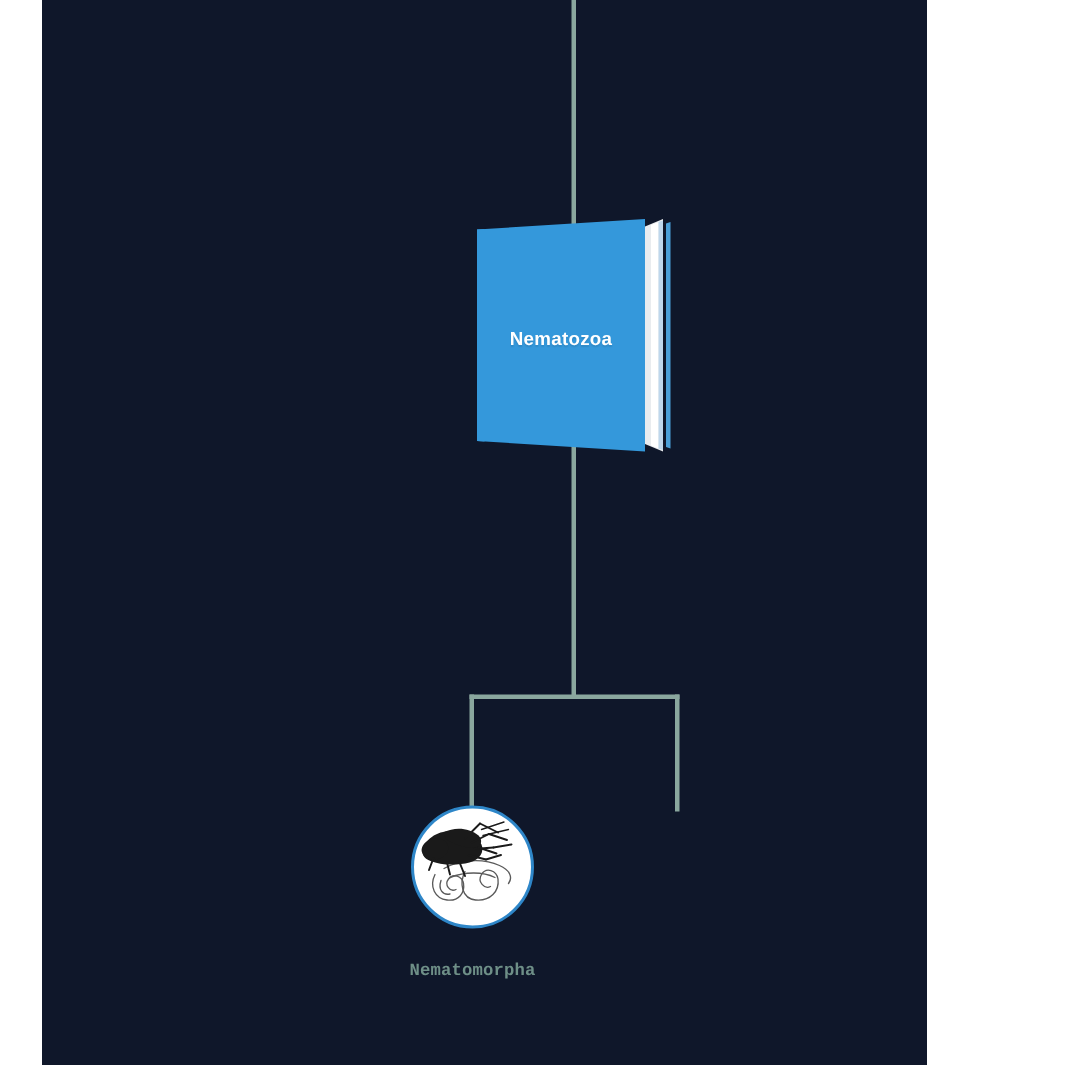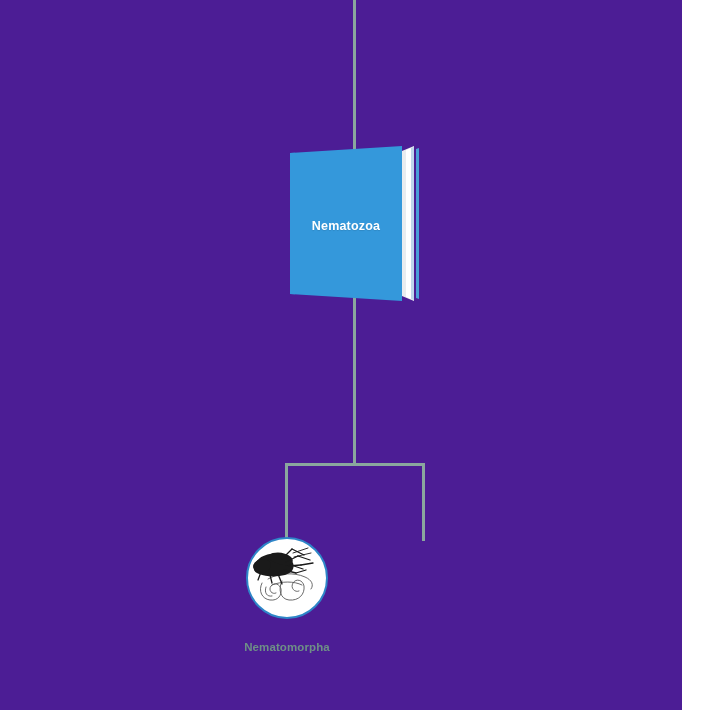--- a/index.html
+++ b/index.html
@@ -6,24 +6,25 @@
   html, body {
     margin: 0;
     padding: 0;
     background: #ffffff;
   }
   body {
     font-family: "Liberation Sans", sans-serif;
   }
   #stage {
     position: relative;
-    width: 682px;
+    width: 590px;
     height: 710px;
-    background: #4c1d95;
+    background: #0f172a;
     overflow: hidden;
+    margin-left: 28px;
   }
 
   
   .conn {
     position: absolute;
     background: #8aa79e;
   }
   .conn-v { width: 3px; }
   .conn-h { height: 3px; }
 
@@ -89,20 +90,21 @@
     top: 0;
     display: block;
   }
   .leaf-label {
     margin-top: 22px;
     color: #6e8f87;
     font-size: 11.5px;
     font-weight: bold;
     letter-spacing: 0.1px;
     white-space: nowrap;
+    font-family: Liberation Mono, monospace;
   }
 </style>
 </head>
 <body>
 
 <div id="stage">
 
   <div class="conn conn-v" id="trunk-top"></div>
 
   <div class="conn conn-v" id="trunk-mid"></div>

